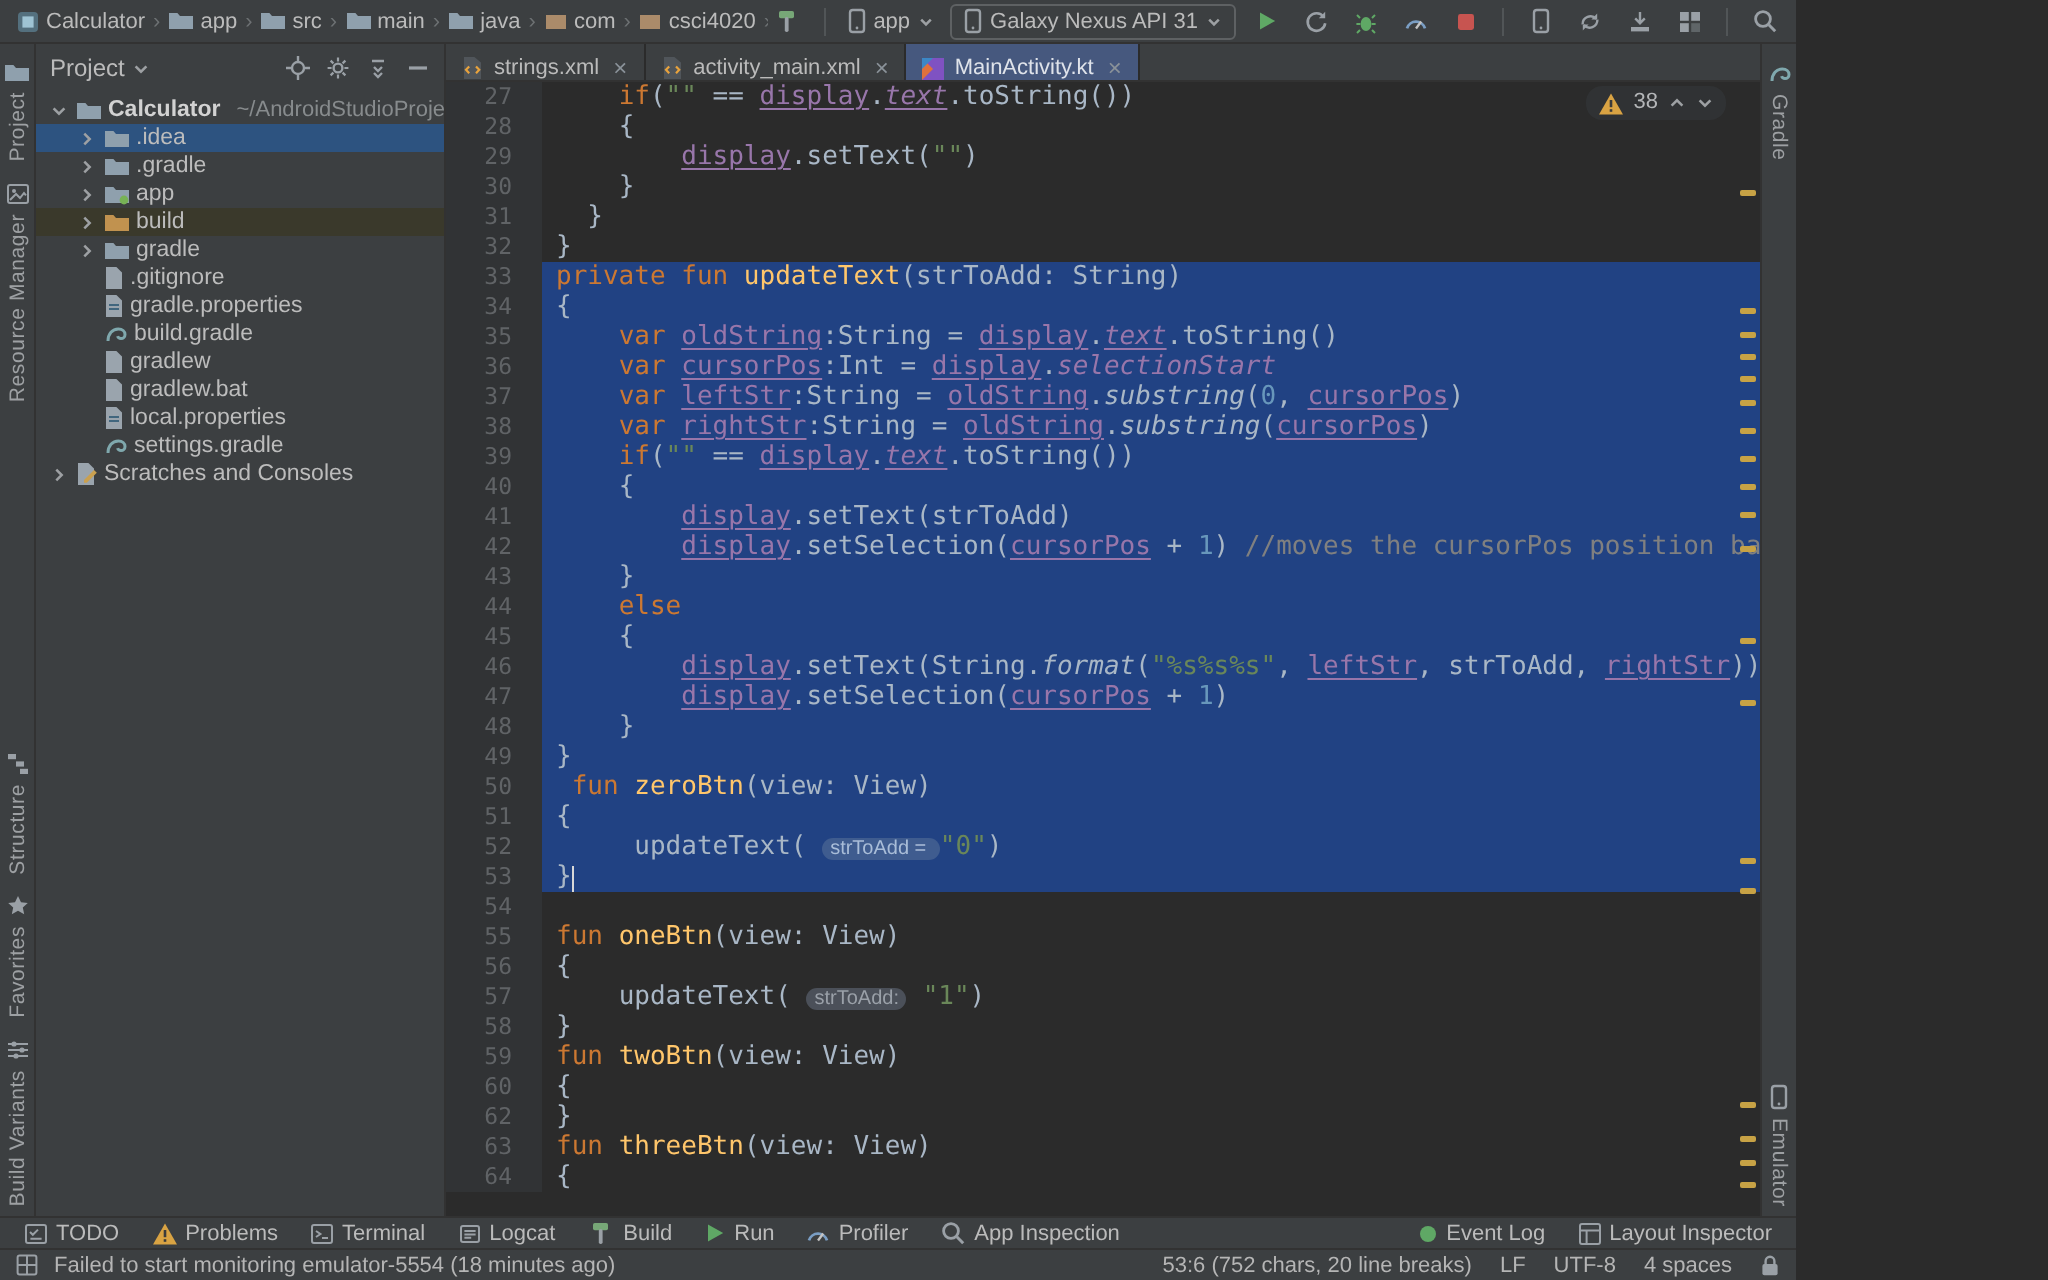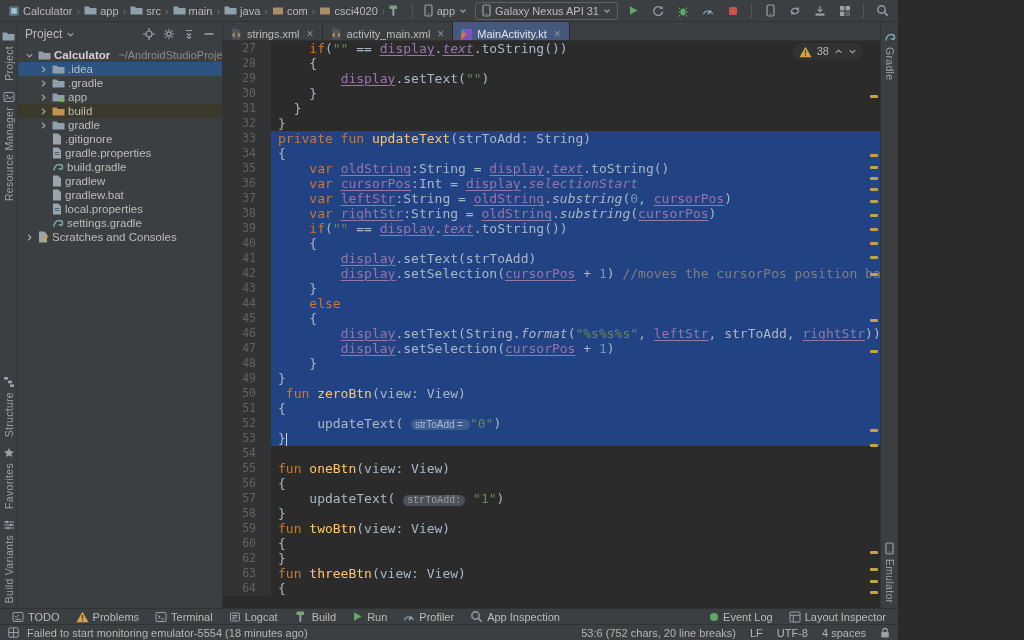--- a/index.html
+++ b/index.html
@@ -49,21 +49,21 @@
   .line.sel .codetext{background:#214283}
   .codetext .k{color:#cc7832}
   .codetext .fn{color:#ffc66b}
   .codetext .s{color:#6a8759}
   .codetext .n{color:#6897bb}
   .codetext .c{color:#808080}
   .codetext .d,.codetext .v{color:#9876aa;text-decoration:underline;text-underline-offset:2px;text-decoration-thickness:1px}
   .codetext .p{color:#9876aa;font-style:italic;text-decoration:underline;text-underline-offset:2px;text-decoration-thickness:1px}
   .codetext .ps{color:#9876aa;font-style:italic}
   .codetext .it{font-style:italic}
-  .codetext .h{background:#4b5059;color:#9aa0a8;border-radius:6px;padding:0 4px;font-size:10px;font-family:Liberation Mono, monospace}
+  .codetext .h{background:#4b5059;color:#9aa0a8;border-radius:6px;padding:0 4px;font-size:10px;font-family:Liberation Sans, sans-serif}
   .codetext .h2{background:#3f5c8f;color:#a9bdd8;border-radius:6px;padding:0 4px;font-size:10px;font-family:"Liberation Sans",sans-serif}
   .caret{display:inline-block;width:1.5px;height:13px;background:#d8d8d8;vertical-align:text-bottom}
   .inspections{position:absolute;top:2px;right:17px;display:flex;align-items:center;gap:5px;font-size:11px;color:#b4b6b8;background:rgba(49,51,53,.9);padding:1px 6px;border-radius:8px;font-family:"Liberation Sans",sans-serif}
   .markbar{position:absolute;top:0;right:0;bottom:0;width:13px}
   .mark{position:absolute;right:2px;width:8px;height:3px;border-radius:1px;background:#c7a245}
   
   .toolwindow-bar{height:16px;flex:none;background:#3c3f41;border-top:1px solid #323232;display:flex;align-items:center;font-size:11px;padding:0 4px}
   .twb-group{display:flex;align-items:center;height:100%}
   .twb-right{margin-left:auto}
   .twb-item{display:flex;align-items:center;gap:4px;padding:0 8px;height:100%;cursor:default;white-space:nowrap}

